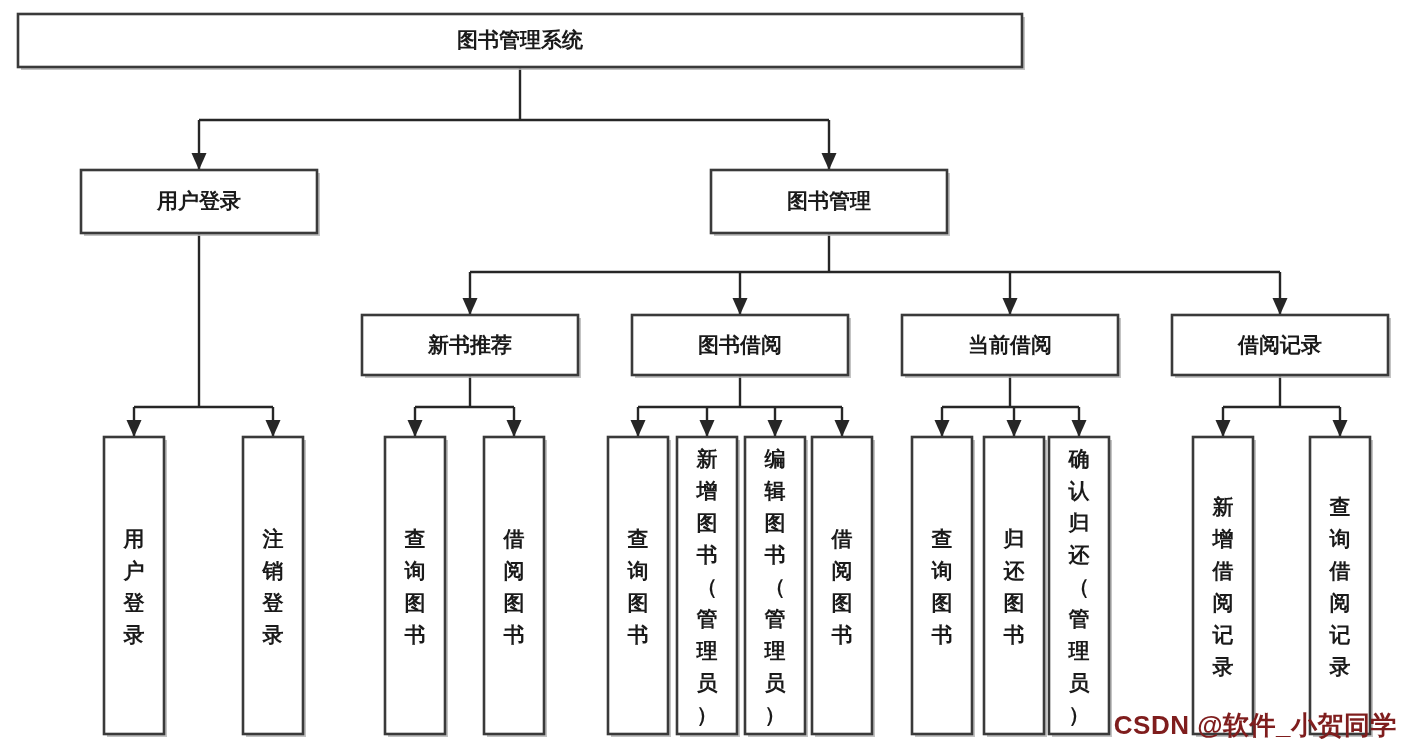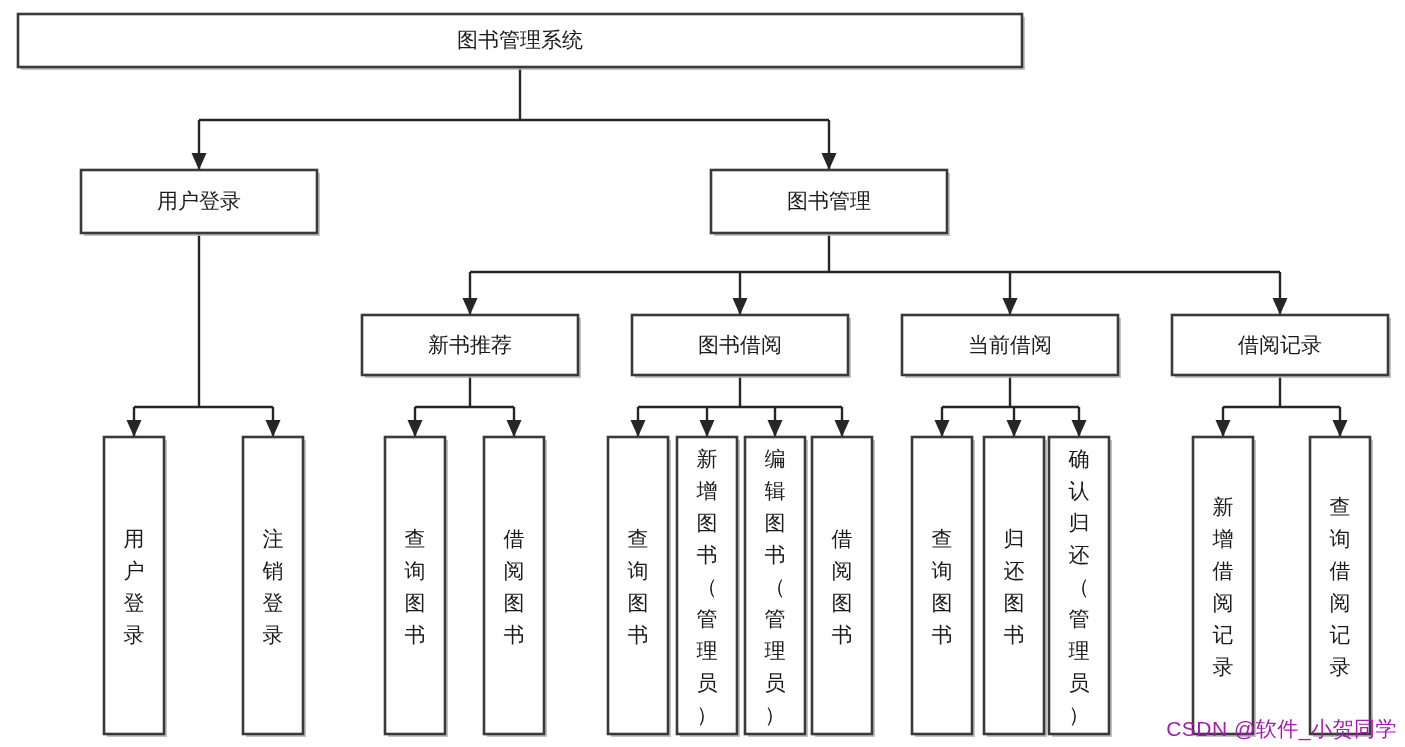--- a/index.html
+++ b/index.html
@@ -11,20 +11,21 @@
     width: 1405px;
     height: 747px;
     font-family: "Liberation Sans", "DejaVu Sans", sans-serif;
     overflow: hidden;
     position: relative;
   }
   #diagram-root {
     position: relative;
     width: 1405px;
     height: 747px;
+    font-weight: bold;
   }
   svg#tree-svg {
     position: absolute;
     left: 0;
     top: 0;
     width: 1405px;
     height: 747px;
     display: block;
   }
   .node-box {
@@ -58,22 +59,22 @@
     font-family: "Liberation Sans", "DejaVu Sans", sans-serif;
     font-size: 21px;
     fill: #1a1a1a;
     text-anchor: middle;
   }
   .watermark {
     position: absolute;
     right: 8px;
     bottom: 4px;
     font-family: "Liberation Sans", "DejaVu Sans", sans-serif;
-    font-size: 21px;
-    color: #a21caf;
+    font-size: 26px;
+    color: #7f1d1d;
     white-space: nowrap;
     letter-spacing: 0.5px;
     pointer-events: none;
   }
 </style>
 </head>
 <body>
 
 <div id="diagram-root">
   <svg id="tree-svg" viewBox="0 0 1405 747" xmlns="http://www.w3.org/2000/svg">

